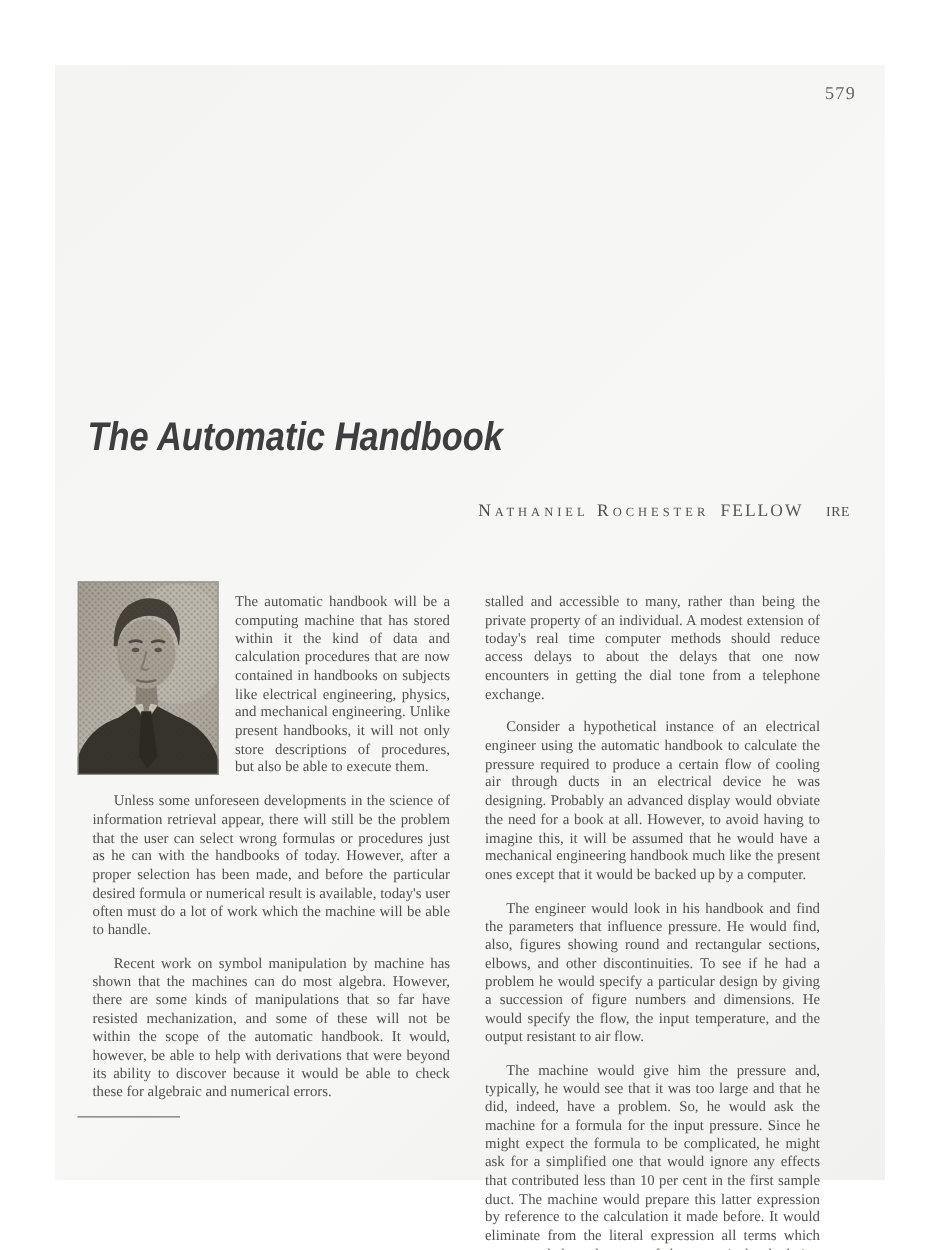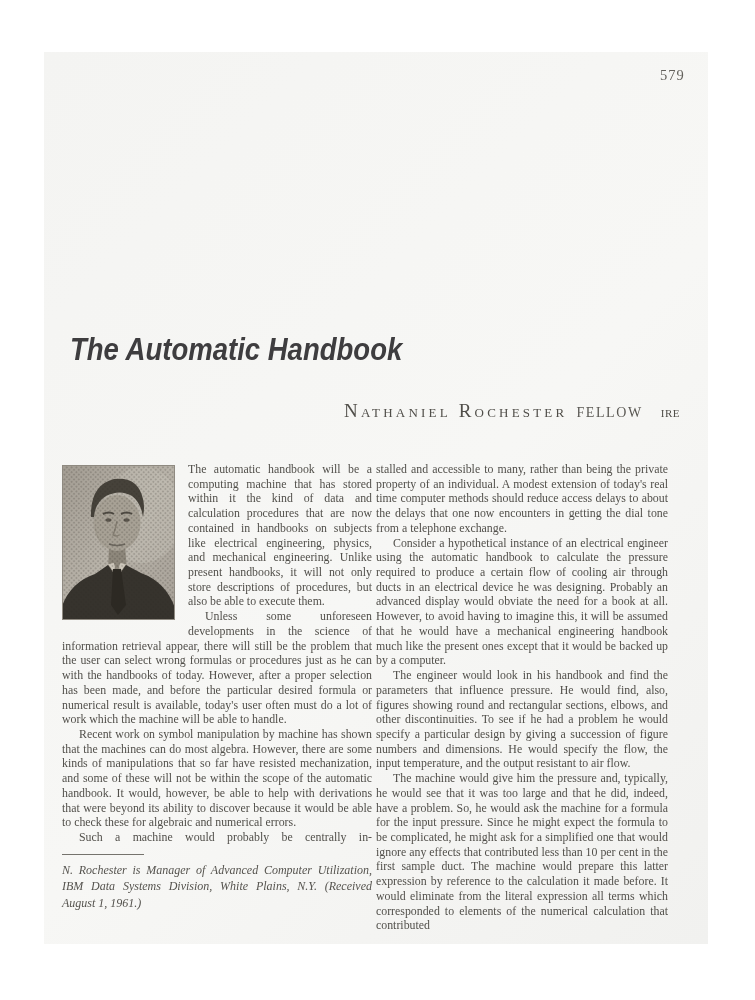--- a/index.html
+++ b/index.html
@@ -23,32 +23,32 @@
     font-family:"Liberation Sans", sans-serif;
     font-weight:bold; font-style:italic;
     font-size:32px; color:#3e3d3f;
     transform:scaleX(0.86); transform-origin:left top;
     white-space:nowrap;
   }
   .byline {
     position:absolute; top:400px; right:75px;
     color:#504e49; white-space:nowrap;
   }
-  .author-name  { font-variant:small-caps; font-size:19px; letter-spacing:3.2px; }
+  .author-name  { font-variant:small-caps; font-size:14px; letter-spacing:3.2px; }
   .author-grade { text-transform:uppercase; font-size:14px; letter-spacing:1.6px; margin-left:9px; color:#5a5853; }
   .author-society { font-size:11px; letter-spacing:0.5px; margin-left:18px; }
   .col {
     position:absolute; top:462px;
     text-align:justify;
     font-size:11.85px; line-height:14.72px;
     color:#514f4a;
   }
   .col-left  { left:62px;  width:310px; }
   .col-right { left:376px; width:292px; }
-  .col p { margin:0; }
+  .col p { margin:12px; }
   p.indent { text-indent:17px; }
   .force-justify { text-align-last:justify;font-family:Liberation Serif, serif; }
   .portrait {
     float:left; width:113px; height:155px;
     margin:3px 13px 5px 0;
   }
   .portrait svg { display:block; }
   .footnote {
     margin-top:9px;
     font-style:italic; font-size:12px; line-height:16.6px;
@@ -104,25 +104,23 @@
       <path d="M64,99 L55,112 L58,98 Z" fill="#cfc9bd"></path>
       <path d="M51,104 L59,104 L64,140 L56,150 L49,140 Z" fill="#2c2923"></path>
       <rect width="113" height="155" fill="url(#ht)"></rect>
       <rect x="0.5" y="0.5" width="112" height="154" fill="none" stroke="#8f8a81" stroke-width="1"></rect>
     </svg>
   </div>
 
   <p>The automatic handbook will be a computing machine that has stored within it the kind of data and calculation procedures that are now contained in handbooks on subjects like electrical engineering, physics, and mechanical engineering. Unlike present handbooks, it will not only store descriptions of procedures, but also be able to execute them.</p>
   <p class="indent">Unless some unforeseen developments in the science of information retrieval appear, there will still be the problem that the user can select wrong formulas or procedures just as he can with the handbooks of today. However, after a proper selection has been made, and before the particular desired formula or numerical result is available, today's user often must do a lot of work which the machine will be able to handle.</p>
   <p class="indent">Recent work on symbol manipulation by machine has shown that the machines can do most algebra. However, there are some kinds of manipulations that so far have resisted mechanization, and some of these will not be within the scope of the automatic handbook. It would, however, be able to help with derivations that were beyond its ability to discover because it would be able to check these for algebraic and numerical errors.</p>
-  <p class="indent force-justify">Such a machine would probably be centrally in-</p>
 
   <div class="footnote">
     <div class="footnote-rule"></div>
-    <p>N. Rochester is Manager of Advanced Computer Utilization, IBM Data Systems Division, White Plains, N.Y. (Received August 1, 1961.)</p>
   </div>
 </div>
 
 <div class="col col-right">
   <p>stalled and accessible to many, rather than being the private property of an individual. A modest extension of today's real time computer methods should reduce access delays to about the delays that one now encounters in getting the dial tone from a telephone exchange.</p>
   <p class="indent">Consider a hypothetical instance of an electrical engineer using the automatic handbook to calculate the pressure required to produce a certain flow of cooling air through ducts in an electrical device he was designing. Probably an advanced display would obviate the need for a book at all. However, to avoid having to imagine this, it will be assumed that he would have a mechanical engineering handbook much like the present ones except that it would be backed up by a computer.</p>
   <p class="indent">The engineer would look in his handbook and find the parameters that influence pressure. He would find, also, figures showing round and rectangular sections, elbows, and other discontinuities. To see if he had a problem he would specify a particular design by giving a succession of figure numbers and dimensions. He would specify the flow, the input temperature, and the output resistant to air flow.</p>
   <p class="indent force-justify">The machine would give him the pressure and, typically, he would see that it was too large and that he did, indeed, have a problem. So, he would ask the machine for a formula for the input pressure. Since he might expect the formula to be complicated, he might ask for a simplified one that would ignore any effects that contributed less than 10 per cent in the first sample duct. The machine would prepare this latter expression by reference to the calculation it made before. It would eliminate from the literal expression all terms which corresponded to elements of the numerical calculation that contributed</p>
 </div>
 

